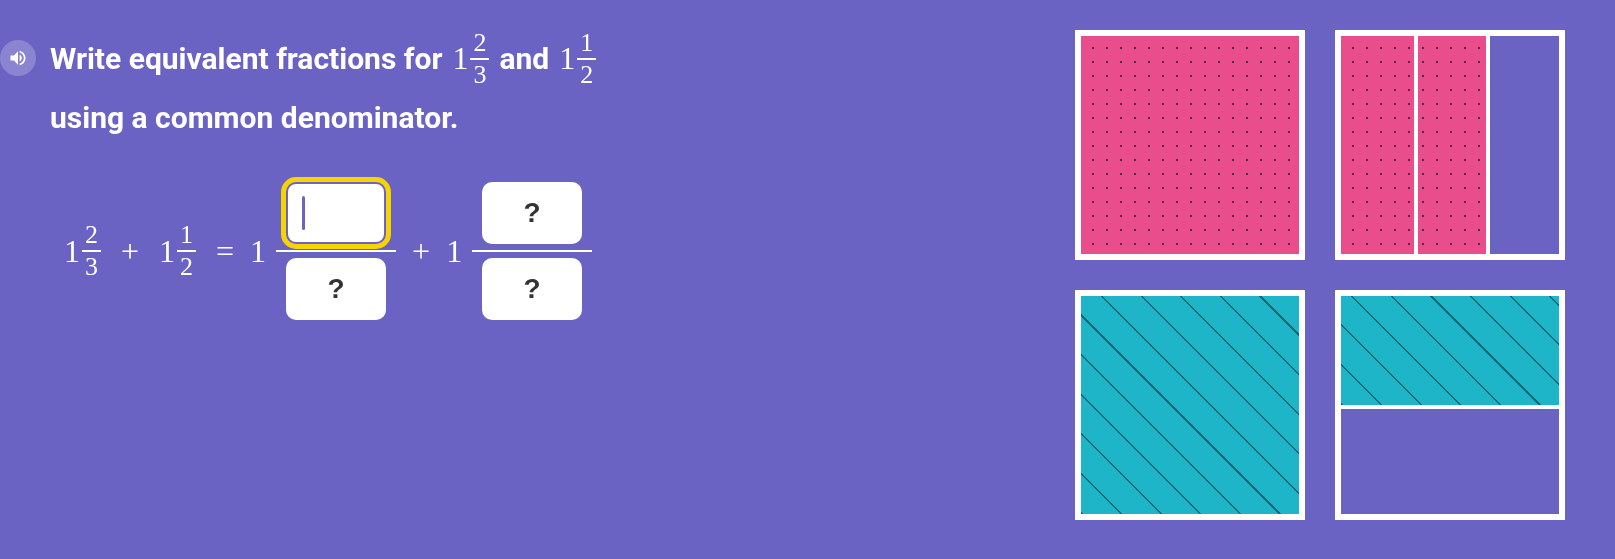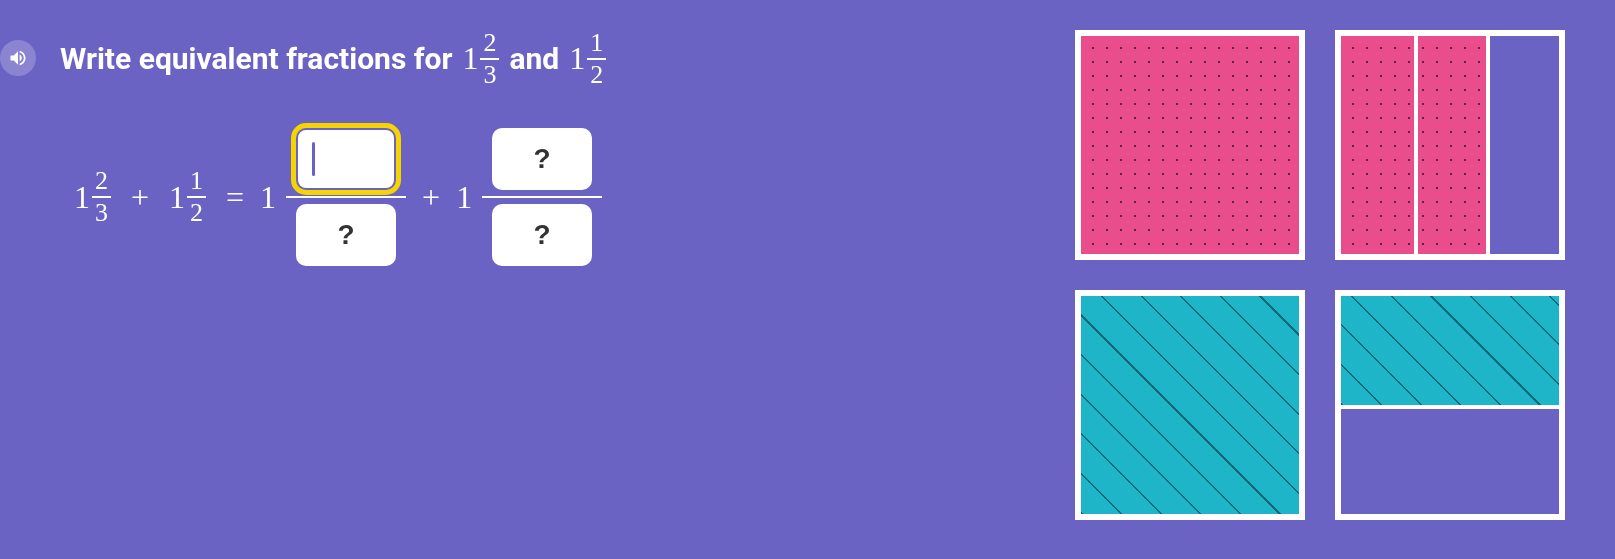--- a/index.html
+++ b/index.html
@@ -22,21 +22,21 @@
     height: 36px;
     border-radius: 50%;
     background: #8a84d1;
     display: flex;
     align-items: center;
     justify-content: center;
     cursor: pointer;
   }
   .content {
     position: absolute;
-    left: 60px;
+    left: 50px;
     top: 30px;
     width: 900px;
   }
   .prompt-text {
     font-size: 30px;
     font-weight: 700;
     line-height: 1.6;
     display: flex;
     flex-wrap: wrap;
     align-items: center;
@@ -175,20 +175,23 @@
       </span>
       <span>and</span>
       <span class="mixed">
         <span class="whole">1</span>
         <span class="frac">
           <span class="num">1</span>
           <span class="den">2</span>
         </span>
       </span>
     </div>
+    <div class="prompt-row">
+      <span>using a common denominator.</span>
+    </div>
   </div>
 
   <div class="equation">
     <span class="mixed">
       <span class="whole">1</span>
       <span class="frac">
         <span class="num">2</span>
         <span class="den">3</span>
       </span>
     </span>

